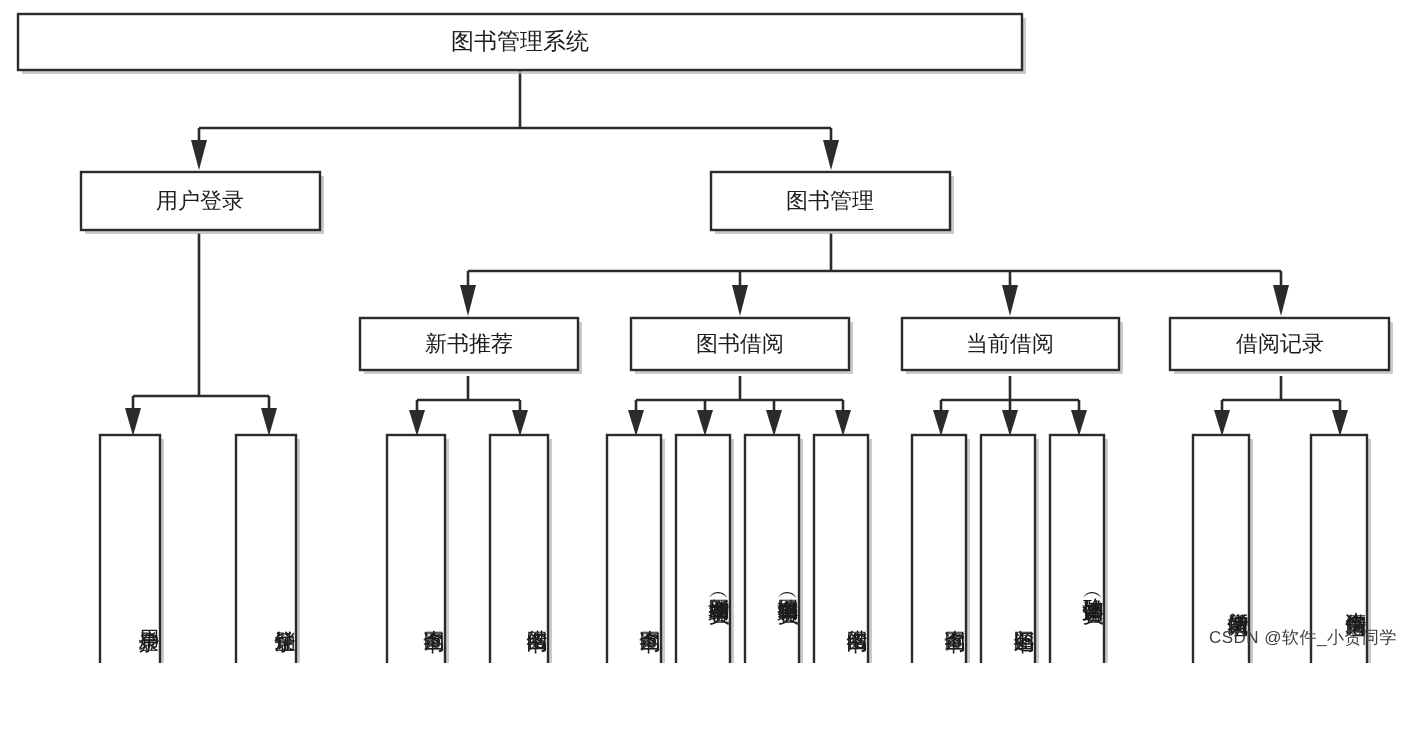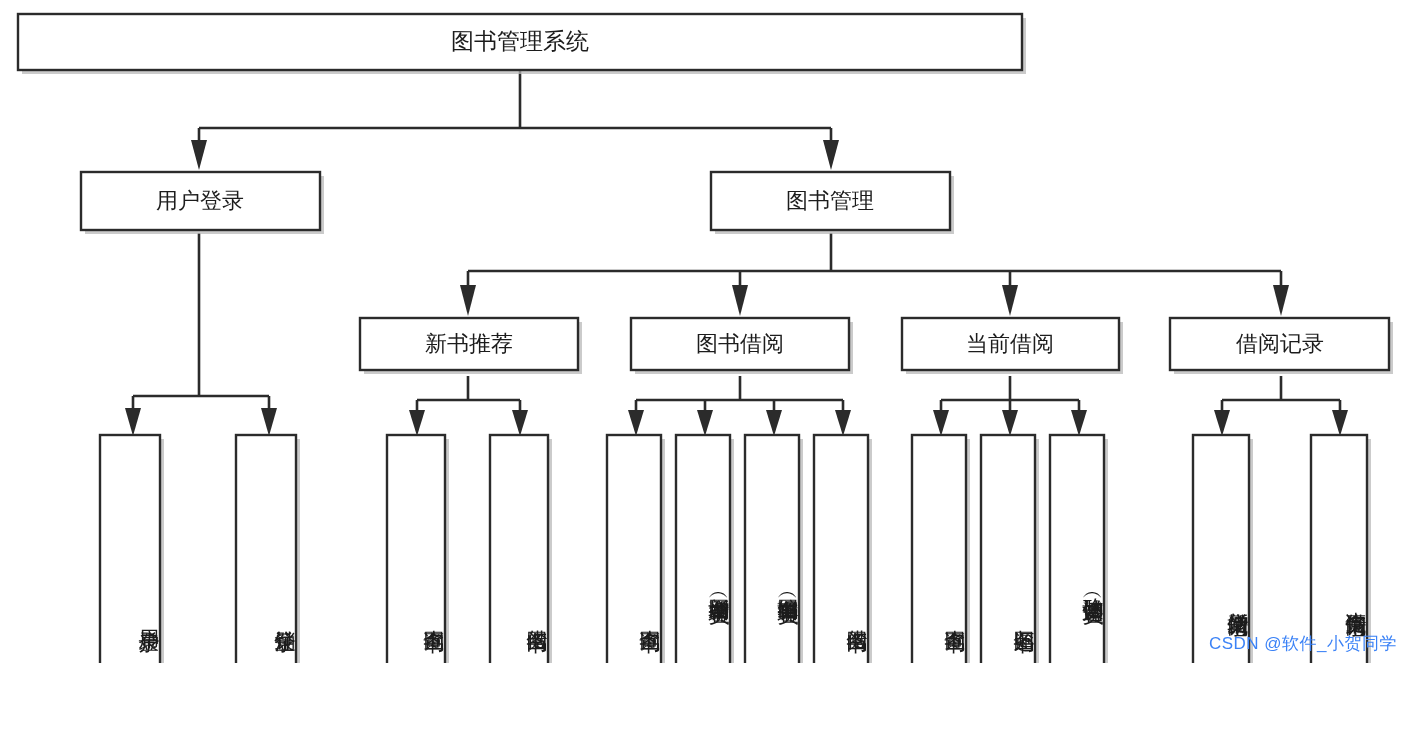--- a/index.html
+++ b/index.html
@@ -68,24 +68,24 @@
     writing-mode: vertical-rl;
     text-orientation: upright;
     white-space: pre;
     letter-spacing: 1px;
     text-align: center;
     pointer-events: none;
   }
   .watermark {
     position: absolute;
     right: 8px;
-    bottom: 8px;
+    bottom: 14px;
     font-family: "Liberation Sans", "DejaVu Sans", sans-serif;
     font-size: 17px;
-    color: #3b82f6;
+    color: #404040;
     letter-spacing: 0.5px;
     white-space: nowrap;
   }
 </style>
 </head>
 <body>
 
 <div id="diagram-root">
 
   <svg class="diagram-canvas" viewBox="0 0 1405 747" xmlns="http://www.w3.org/2000/svg">

